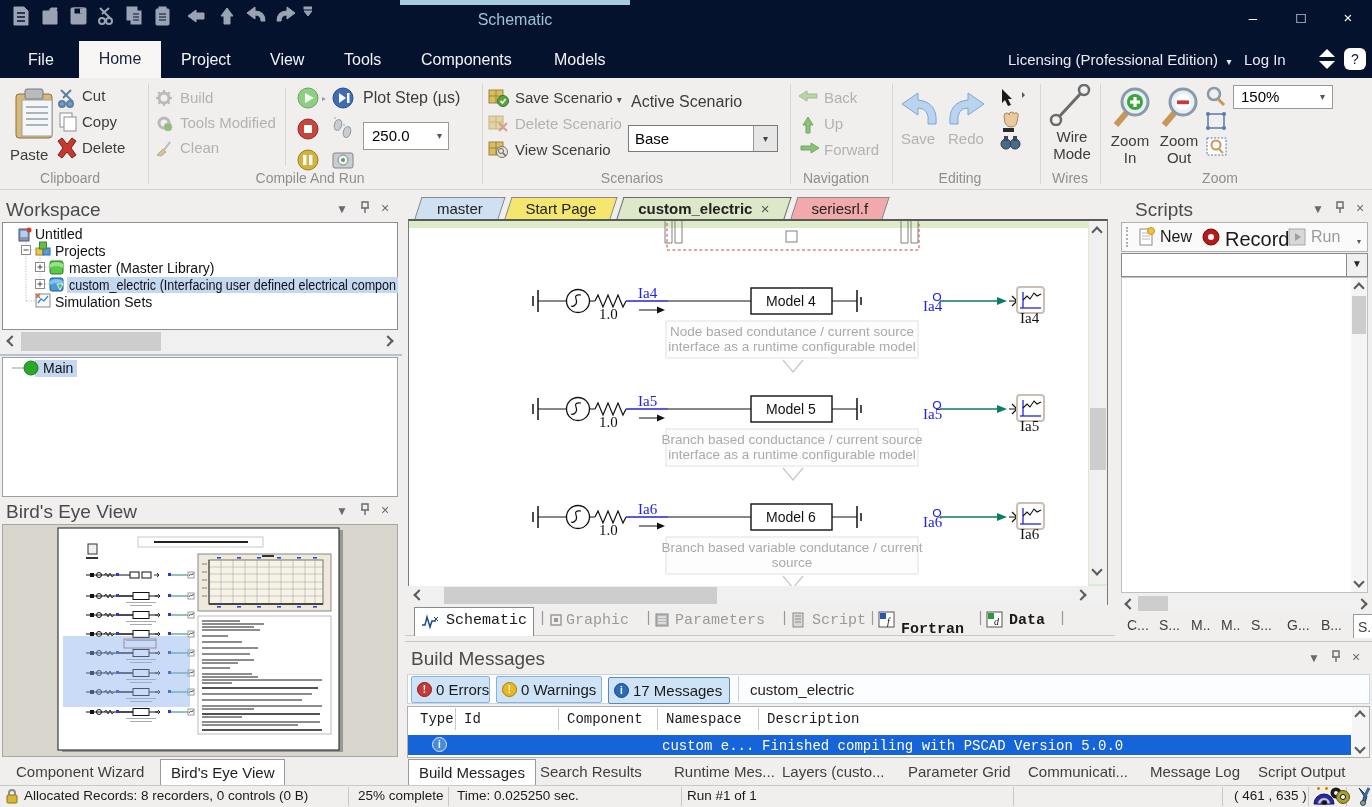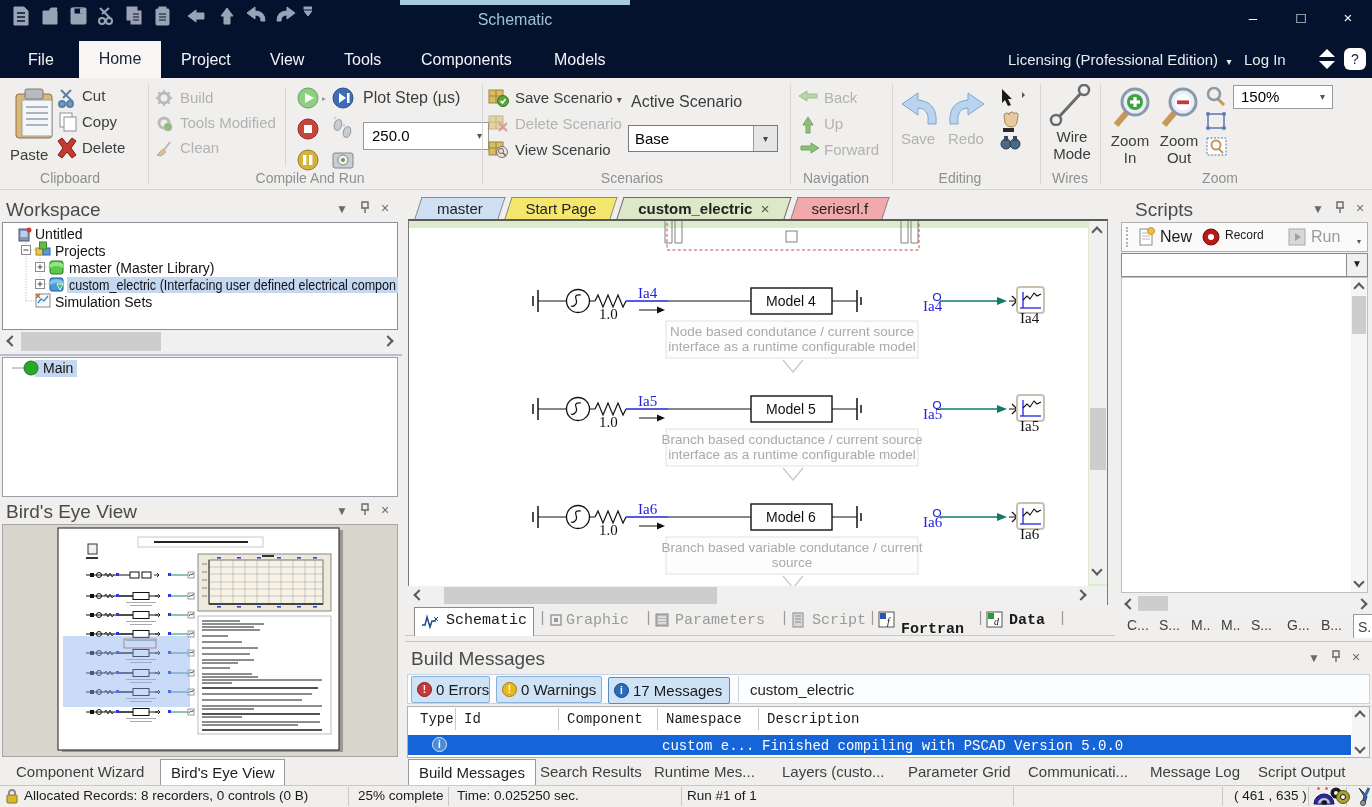--- a/index.html
+++ b/index.html
@@ -214,21 +214,21 @@
         <circle cx="40" cy="31" r="1.2" fill="#c9cdd2"></circle>
         <circle cx="49" cy="38" r="1.2" fill="#c9cdd2"></circle>
       <circle cx="13" cy="73" r="10" fill="#d4b23c" stroke="#9a7f22"></circle>
         <rect x="8" y="68" width="3.4" height="10" fill="#ffffff"></rect>
         <rect x="14" y="68" width="3.4" height="10" fill="#ffffff"></rect>
       <rect x="38" y="66" width="20" height="15" rx="2" fill="#c9cdd2" stroke="#83878c"></rect>
         <circle cx="48" cy="73" r="5" fill="#eef1f4" stroke="#83878c"></circle>
         <circle cx="48" cy="73" r="2" fill="#5d9e4f"></circle>
     </svg>
     <div class="abs rlabel" style="left:363px;top:89px;font-size:16px;">Plot Step (µs)</div>
-    <div class="rcombo" style="left:363px;top:122px;width:126px;height:28px;line-height:26px;padding-left:8px;">250.0<span class="abs" style="right:6px;top:0px;color:#555;font-size:10px;">▾</span></div>
+    <div class="rcombo" style="left:363px;top:122px;width:86px;height:28px;line-height:26px;padding-left:8px;">250.0<span class="abs" style="right:6px;top:0px;color:#555;font-size:10px;">▾</span></div>
     <div class="glabel" style="left:230px;width:160px;">Compile And Run</div>
     <div class="gsep" style="left:482px;"></div>
     
     <svg class="abs" style="left:488px;top:88px;" width="22" height="78" viewBox="0 0 22 78">
       <g>
           <rect x="1" y="2" width="14" height="13" fill="#d8bd62" stroke="#9d8534"></rect>
           <line x1="1" y1="8" x2="15" y2="8" stroke="#9d8534"></line>
           <line x1="8" y1="2" x2="8" y2="15" stroke="#9d8534"></line>
           <circle cx="15" cy="13" r="5.5" fill="#58a63c" stroke="#3c7227"></circle>
           <path d="M12.5 13 l2 2 l3-4" stroke="#fff" stroke-width="1.6" fill="none"></path>
@@ -841,21 +841,21 @@
           <line x1="4" y1="9" x2="12" y2="9"></line>
           <line x1="4" y1="12" x2="12" y2="12"></line>
         </g>
         <circle cx="13" cy="4" r="3.5" fill="#f0c040" stroke="#c89820"></circle>
       </svg>
     <div class="abs" style="left:1160px;top:228px;font-size:16px;color:#1a1a1a;">New</div>
     <svg class="abs" style="left:1202px;top:228px;" width="18" height="18" viewBox="0 0 18 18">
         <circle cx="9" cy="9" r="8" fill="#b81a1a" stroke="#7a0a0a"></circle>
         <circle cx="9" cy="9" r="3" fill="#fff"></circle>
       </svg>
-    <div class="abs" style="left:1225px;top:228px;font-size:12px;color:#1a1a1a;">Record</div>
+    <div class="abs" style="left:1225px;top:228px;font-size:20px;color:#1a1a1a;">Record</div>
     <svg class="abs" style="left:1288px;top:228px;" width="18" height="18" viewBox="0 0 18 18">
         <rect x="1" y="1" width="16" height="16" fill="#d8d8d8" stroke="#a8a8a8"></rect>
         <path d="M7 5 l6 4 l-6 4 z" fill="#a0a0a0"></path>
       </svg>
     <div class="abs" style="left:1311px;top:228px;font-size:16px;color:#9a9a9a;">Run</div>
     <div class="abs" style="left:1357px;top:237px;color:#555;font-size:8px;">▾</div>
 
     <div class="abs" style="left:1121px;top:253px;width:247px;height:24px;background:#fff;border:1px solid #8a8a8a;"></div>
     <div class="abs" style="left:1346px;top:254px;width:21px;height:22px;background:#f0f0f0;border-left:1px solid #8a8a8a;"></div>
     <div class="abs" style="left:1352px;top:258px;color:#222;font-size:10px;">▼</div>
@@ -924,21 +924,21 @@
         <text x="7.5" y="11" text-anchor="middle" font-size="10" fill="#fff" font-weight="bold">i</text>
       </svg>
     <div class="abs mono" style="left:662px;top:738px;color:#fff;">custom e...</div>
     <div class="abs mono" style="left:762px;top:738px;color:#fff;">Finished compiling with PSCAD Version 5.0.0</div>
     <div class="sbtrack" style="left:1352px;top:707px;width:17px;height:50px;background:#f5f5f5;"></div>
     <div class="arr arrU" style="left:1356px;top:712px;"></div>
     <div class="arr arrD" style="left:1356px;top:744px;"></div>
 
     <div class="btab active" style="left:408px;">Build Messages</div>
     <div class="btab" style="left:530px;">Search Results</div>
-    <div class="btab" style="left:644px;">Runtime Mes...</div>
+    <div class="btab" style="left:664px;">Runtime Mes...</div>
     <div class="btab" style="left:772px;">Layers (custo...</div>
     <div class="btab" style="left:898px;">Parameter Grid</div>
     <div class="btab" style="left:1018px;">Communicati...</div>
     <div class="btab" style="left:1140px;">Message Log</div>
     <div class="btab" style="left:1248px;">Script Output</div>
   </div>
 
   <div id="statusbar">
     <div class="abs" style="left:0;top:785px;width:1372px;height:22px;background:#f0efed;border-top:1px solid #c8c8c8;"></div>
     <svg class="abs" style="left:5px;top:788px;" width="14" height="16" viewBox="0 0 14 16">

